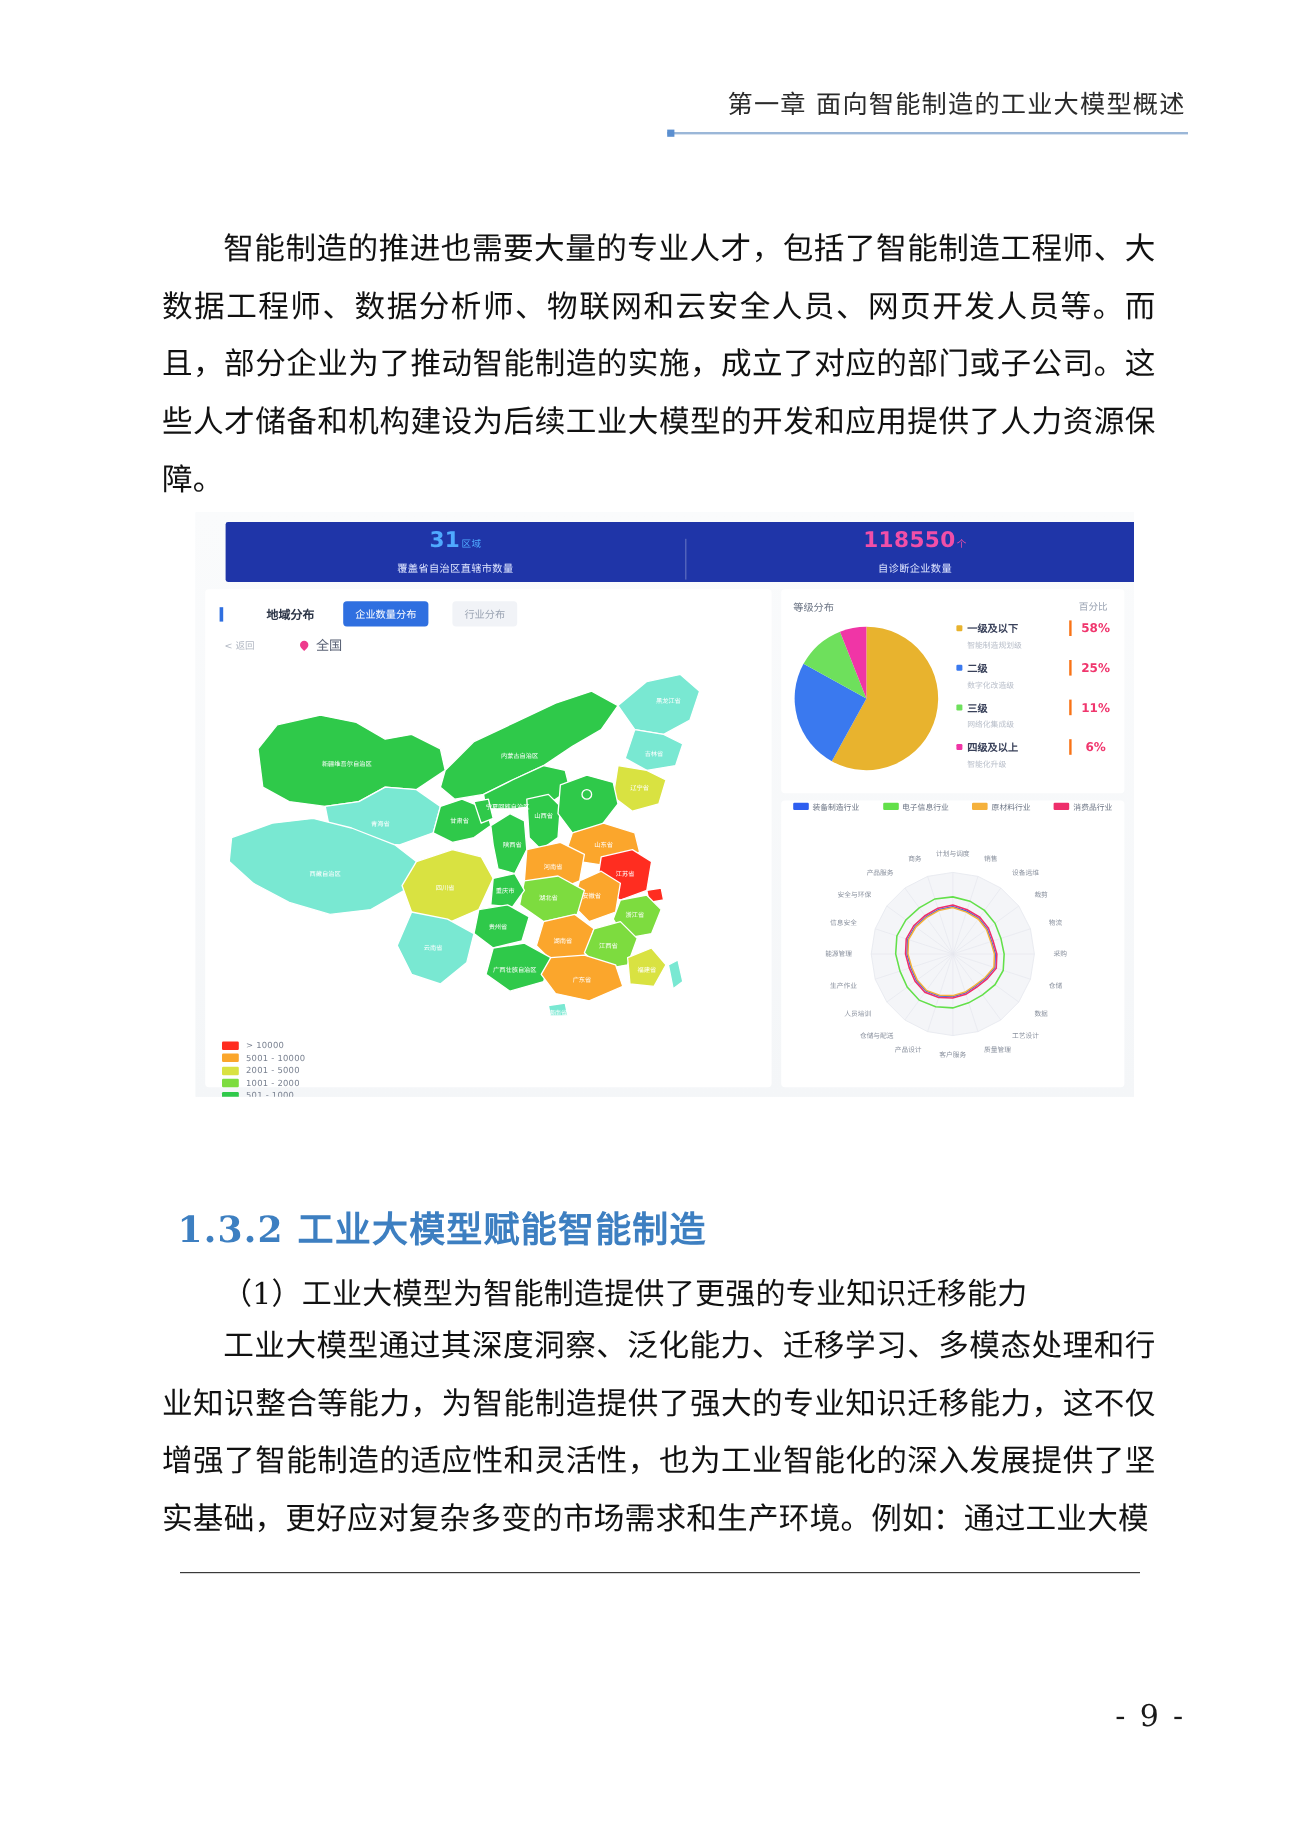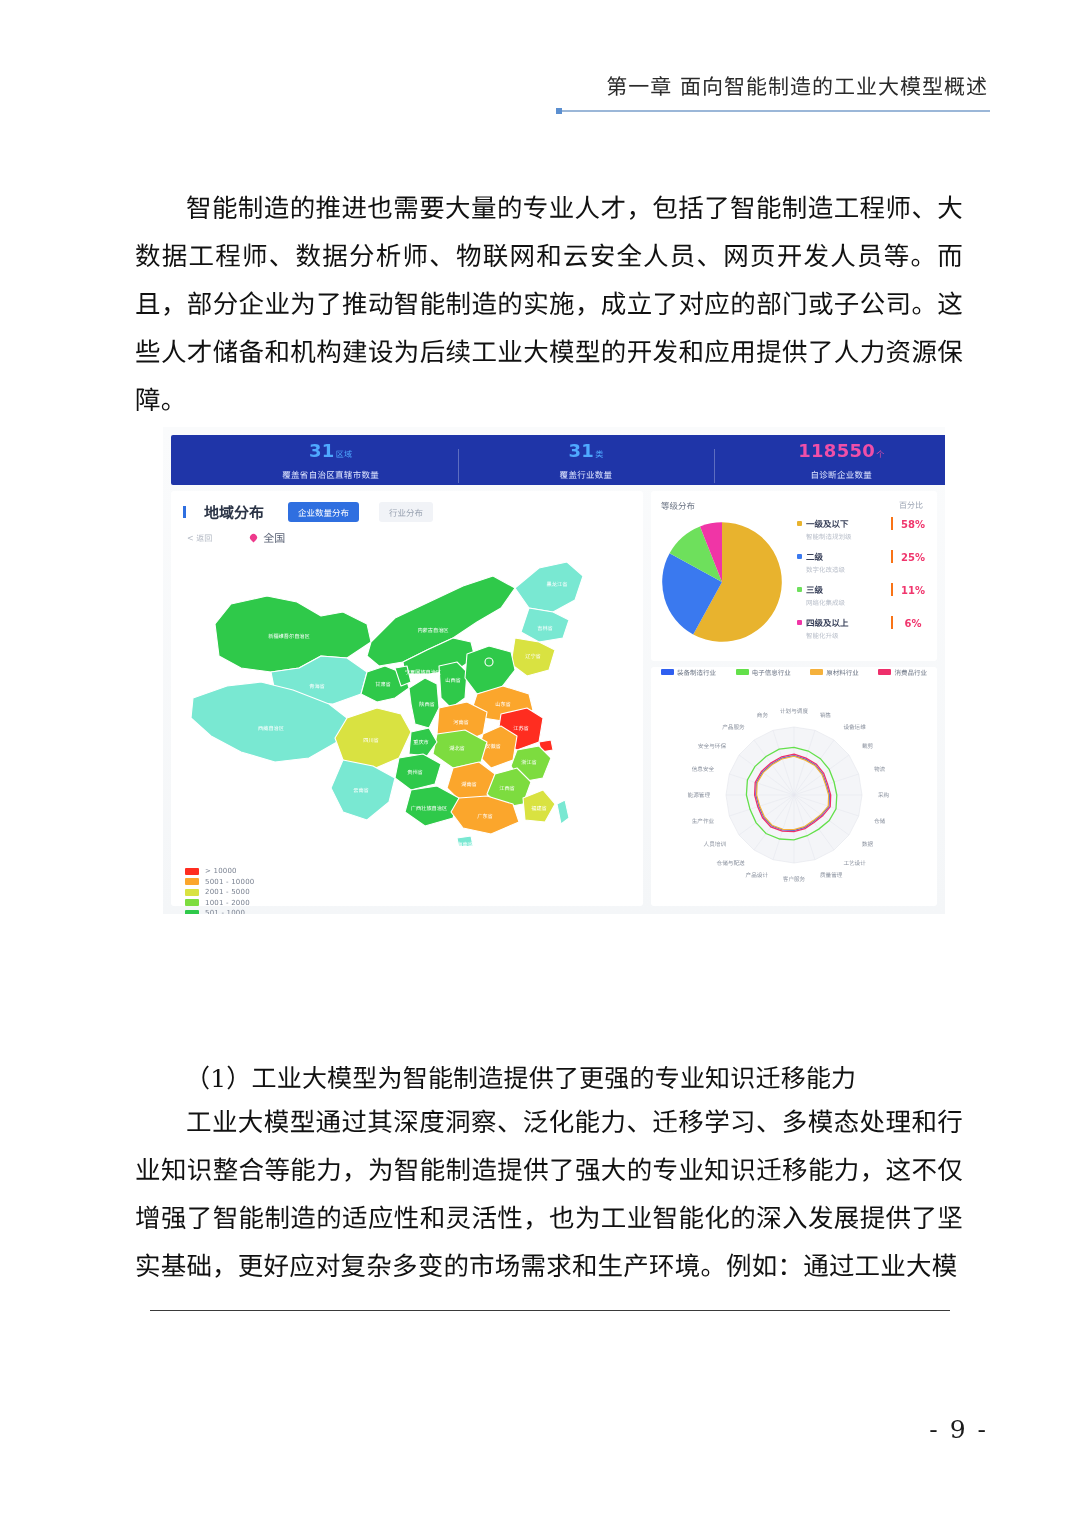--- a/index.html
+++ b/index.html
@@ -61,25 +61,24 @@
     position:absolute;left:163px;top:427px;width:782px;height:487px;
     background:#f6f8fa;
   }
   .dash{
     position:absolute;left:0;top:0;width:782px;height:487px;
     background:linear-gradient(180deg,#fafbfc 0%,#f4f6f8 100%);
     overflow:hidden;
   }
   
   .kpi-bar{
-    position:absolute;left:8px;top:8px;width:766px;height:50px;
+    position:absolute;left:25px;top:8px;width:766px;height:50px;
     background:#1f35a8;
     display:flex;align-items:center;
     border-radius:2px;
-    padding-left:32px;
   }
   .kpi{
     flex:1;text-align:center;position:relative;
     font-family:"DejaVu Sans","Liberation Sans",sans-serif;
   }
   .kpi + .kpi::before{
     content:"";position:absolute;left:0;top:8px;width:1px;height:34px;
     background:rgba(255,255,255,.28);
   }
   .kpi-num{font-size:18px;font-weight:bold;line-height:20px;letter-spacing:.3px;}
@@ -93,21 +92,21 @@
   
   .panel-left{
     position:absolute;left:8px;top:64px;width:472px;height:415px;
     background:#ffffff;border-radius:3px;
   }
   .panel-title-row{
     position:absolute;left:12px;top:10px;display:flex;align-items:center;gap:14px;
     font-family:"DejaVu Sans","Liberation Sans",sans-serif;
   }
   .pt-bar{width:3px;height:12px;background:#2f6fe0;display:inline-block;}
-  .pt-text{font-size:15px;font-weight:bold;color:#2b3446;margin-left:4px;}
+  .pt-text{font-size:10px;font-weight:bold;color:#2b3446;margin-left:22px;}
   .tabs{display:flex;align-items:center;gap:20px;margin-left:10px;}
   .tab{
     font-size:8.5px;padding:4px 10px;border-radius:3px;
     color:#9aa3b2;background:#f1f3f7;white-space:nowrap;
   }
   .tab.active{background:#2f6fe0;color:#ffffff;}
   .sub-row{
     position:absolute;left:16px;top:38px;display:flex;align-items:center;gap:38px;
     font-family:"DejaVu Sans","Liberation Sans",sans-serif;
   }
@@ -222,24 +221,20 @@
 
   <div class="para indent" id="para-1">智能制造的推进也需要大量的专业人才，包括了智能制造工程师、大数据工程师、数据分析师、物联网和云安全人员、网页开发人员等。而且，部分企业为了推动智能制造的实施，成立了对应的部门或子公司。这些人才储备和机构建设为后续工业大模型的开发和应用提供了人力资源保障。</div>
 
   <div class="figure-wrap">
     <div class="dash">
 
       <div class="kpi-bar">
         <div class="kpi kpi-1">
           <div class="kpi-num"><span>31</span><span class="kpi-unit">区域</span></div>
           <div class="kpi-label">覆盖省自治区直辖市数量</div>
-        </div>
-        <div class="kpi kpi-3">
-          <div class="kpi-num"><span>31</span><span class="kpi-unit">类</span></div>
-          <div class="kpi-label">覆盖行业数量</div>
         </div>
         <div class="kpi kpi-4">
           <div class="kpi-num"><span>118550</span><span class="kpi-unit">个</span></div>
           <div class="kpi-label">自诊断企业数量</div>
         </div>
       </div>
 
       <div class="panel-left">
         <div class="panel-title-row">
           <span class="pt-bar"></span>
@@ -505,20 +500,24 @@
               <text x="85.6" y="38.0" font-size="5.6" fill="#8a919e" font-family="DejaVu Sans, Liberation Sans, sans-serif" text-anchor="end">产品服务</text>
               <text x="109.0" y="26.1" font-size="5.6" fill="#8a919e" font-family="DejaVu Sans, Liberation Sans, sans-serif" text-anchor="end">商务</text>
             </svg>
         </div>
       </div>
 
     </div>
   </div>
 
 
+  <div class="section-heading">
+    <span class="sh-num">1.3.2</span>
+    <span>工业大模型赋能智能制造</span>
+  </div>
 
   <div class="para" id="subhead-1">（1）工业大模型为智能制造提供了更强的专业知识迁移能力</div>
   <div class="para indent" id="para-2">工业大模型通过其深度洞察、泛化能力、迁移学习、多模态处理和行业知识整合等能力，为智能制造提供了强大的专业知识迁移能力，这不仅增强了智能制造的适应性和灵活性，也为工业智能化的深入发展提供了坚实基础，更好应对复杂多变的市场需求和生产环境。例如：通过工业大模</div>
 
   <div class="fn-rule"></div>
 
   <div class="page-number">- 9 -</div>
 
 </div>
 

